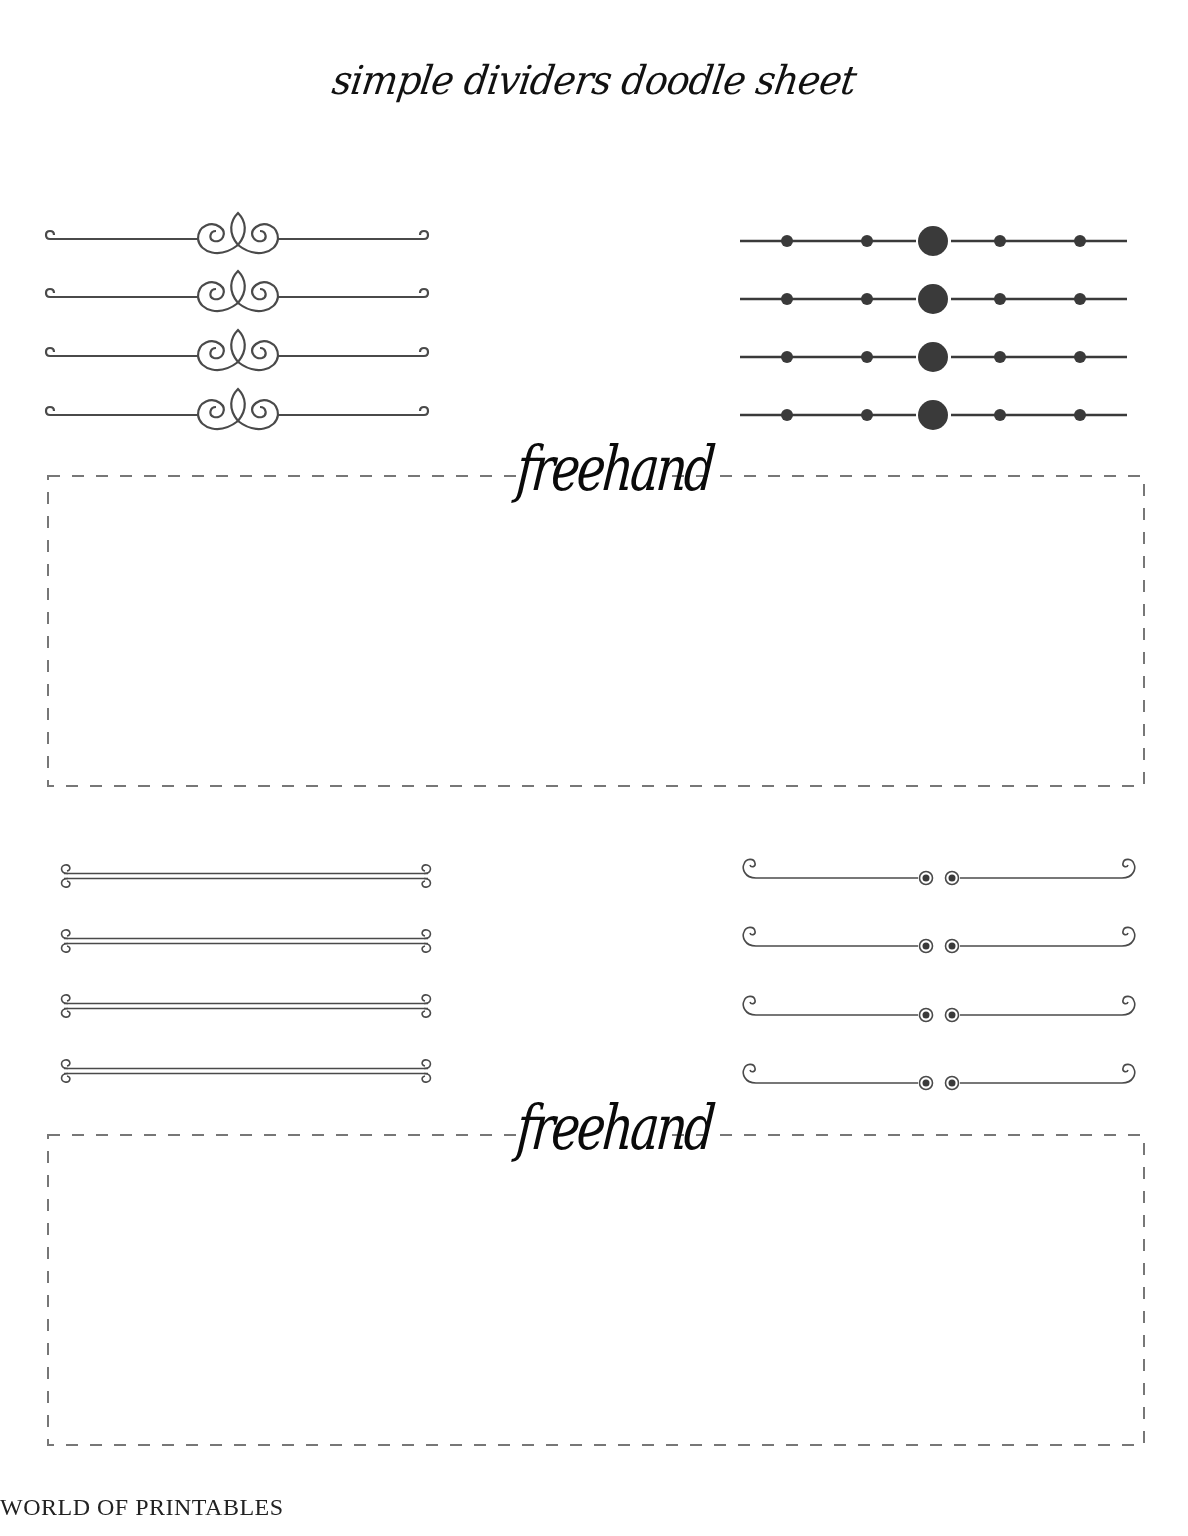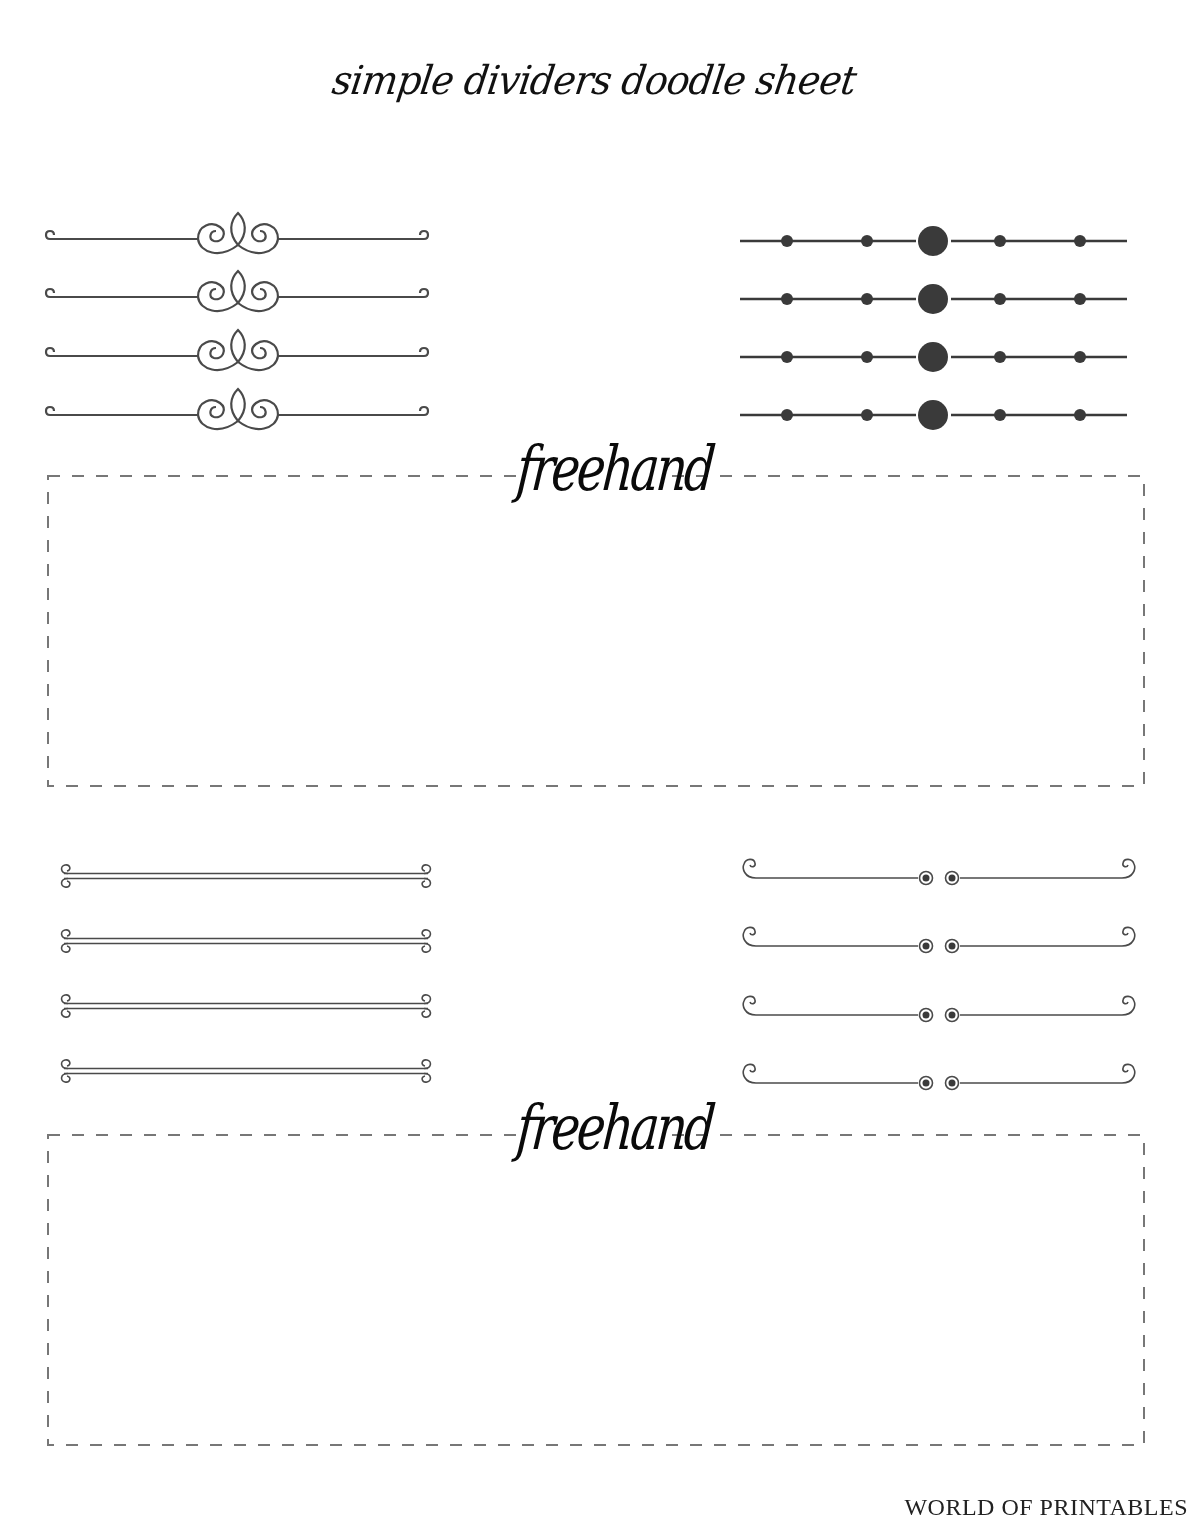--- a/index.html
+++ b/index.html
@@ -14,21 +14,21 @@
   }
   svg.layer { position:absolute; left:0; top:0; }
   .freehand {
     position:absolute; width:190px; text-align:center;
     font-family:"DejaVu Serif", serif; font-style:italic;
     font-size:62px; color:#0a0a0a; letter-spacing:-4px;
     background:#ffffff; line-height:1;
     transform:scaleX(0.78) skewX(-6deg);
   }
   .footer {
-    left:0; width:1188px; top:1494px; text-align:right;
+    left:0; width:1188px; top:1494px; text-align:left;
     font-family:"Liberation Serif", serif; font-size:24px;
     letter-spacing:0.5px; color:#222;
   }
   .box-hit { position:absolute; }
 </style>
 </head>
 <body>
 
 <div class="abs title">simple dividers doodle sheet</div>
 

